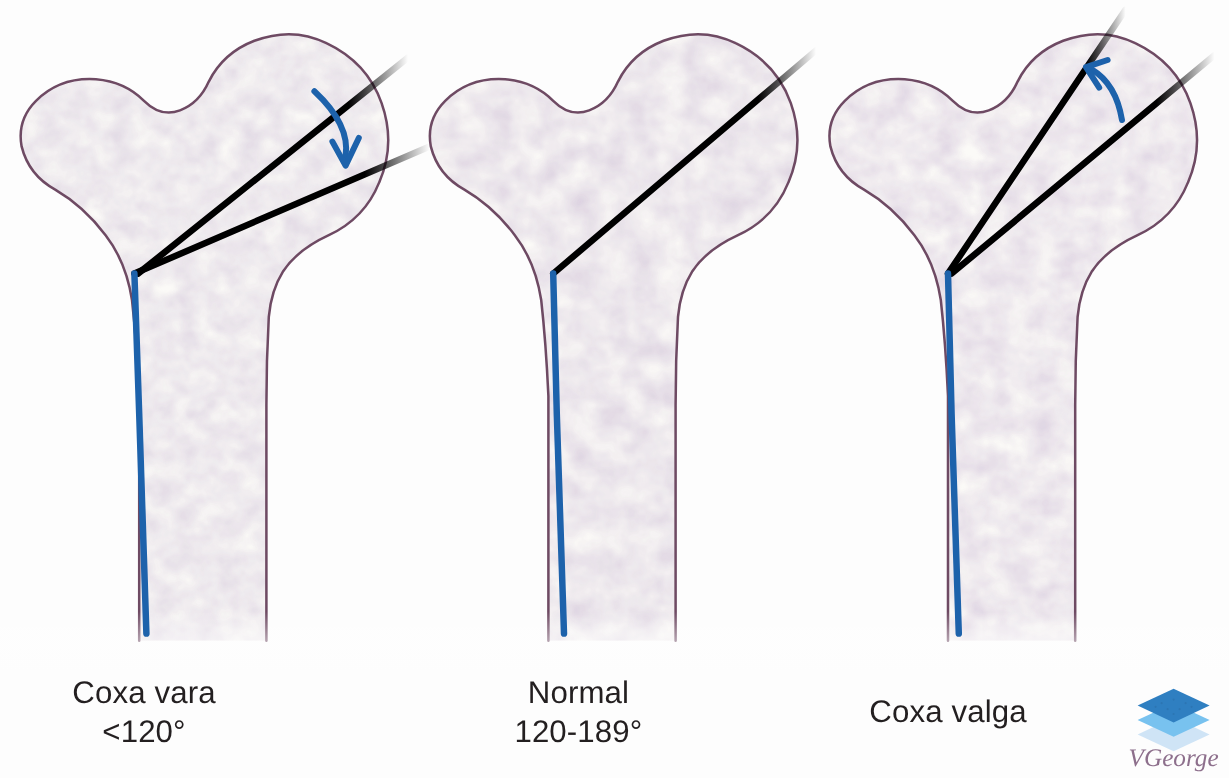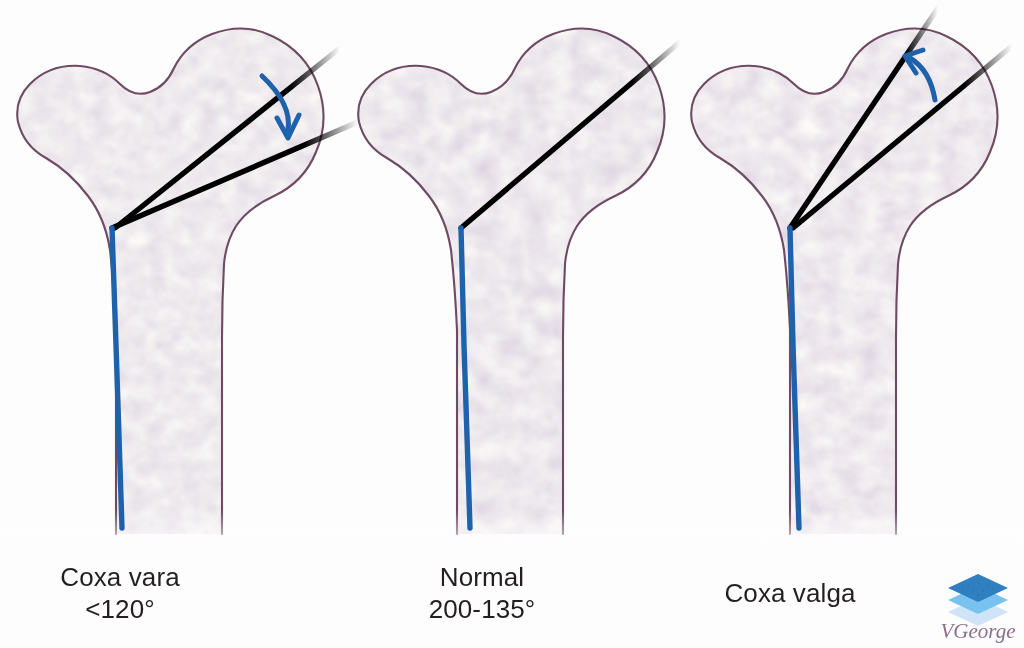--- a/index.html
+++ b/index.html
@@ -219,21 +219,21 @@
   </svg>
 
   
   <div class="caption" id="caption-0">
     <span class="name">Coxa vara</span>
     <span class="range">&lt;120°</span>
   </div>
 
   <div class="caption" id="caption-1">
     <span class="name">Normal</span>
-    <span class="range">200-135°</span>
+    <span class="range">120-189°</span>
   </div>
 
   <div class="caption" id="caption-2">
     <span class="name">Coxa valga</span>
   </div>
 
   
   <div id="logo">
     <svg width="80" height="82" viewBox="0 0 80 82" xmlns="http://www.w3.org/2000/svg">
       <g>

